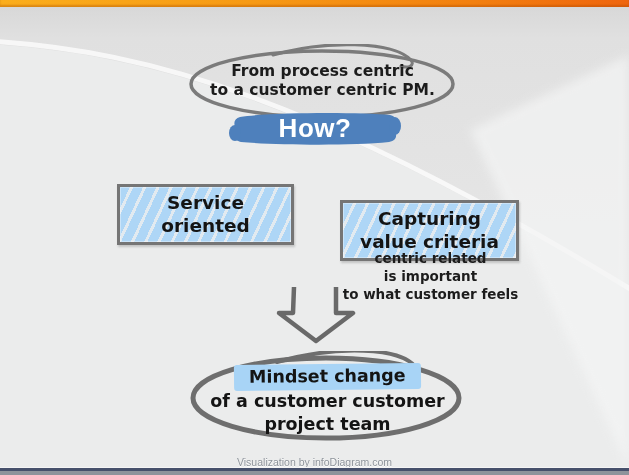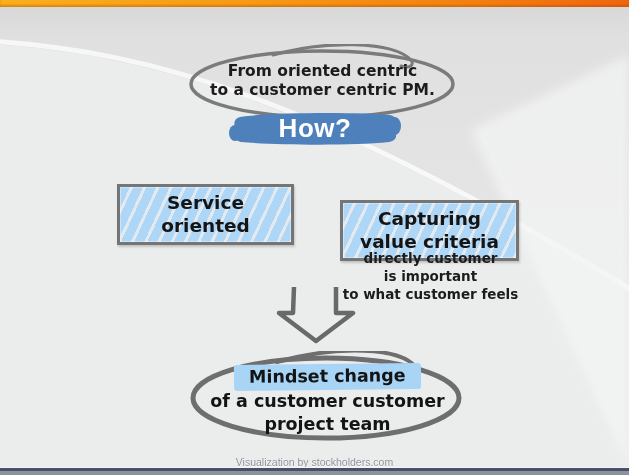--- a/index.html
+++ b/index.html
@@ -93,21 +93,21 @@
     <path d="M470,130 L629,55 L629,470 Z" fill="#f4f5f5" opacity="0.7" filter="url(#soft)"></path>
   </svg>
 
   <div class="accent-bar"></div>
 
   <svg class="abs bubble-top-svg" width="275" height="76" viewBox="0 0 275 76">
     <ellipse cx="137" cy="40" rx="131" ry="33" fill="none" stroke="#7b7b7b" stroke-width="3.5" stroke-linecap="round"></ellipse>
     <path d="M88,11 C140,-4 208,-3 226,16 C230,21 224,25 216,22" fill="none" stroke="#7b7b7b" stroke-width="3" stroke-linecap="round"></path>
   </svg>
   <div class="abs bubble-top-text sketch-text">
-    <div>From oriented centric</div>
+    <div>From process centric</div>
     <div>to a customer centric PM.</div>
   </div>
 
   <div class="abs banner">
     <svg width="172" height="36" viewBox="0 0 172 36">
       <path d="M11,6 C42,1 132,1 161,4 C169,6 168,12 165,17 C168,23 169,29 160,31
                C121,35 46,34 12,31 C3,29 5,23 7,18 C4,12 5,8 11,6 Z" fill="#4e80bc"></path>
       <ellipse cx="6" cy="22" rx="6" ry="8" fill="#4e80bc"></ellipse>
       <ellipse cx="166" cy="15" rx="6" ry="9" fill="#4e80bc"></ellipse>
     </svg>
@@ -121,37 +121,37 @@
     </div>
   </div>
   <div class="abs factor-box right">
     <div class="factor-title">
       <div>Capturing</div>
       <div>value criteria</div>
     </div>
   </div>
 
   <div class="abs factor-desc right">
-    <div>directly customer</div>
+    <div>centric related</div>
     <div>is important</div>
     <div>to what customer feels</div>
   </div>
 
   <svg class="abs arrow-svg" width="80" height="57" viewBox="0 0 80 57">
     <path d="M18,0 L17,26 L3,26 L40,54 L77,26 L60,26 L60,0" fill="none" stroke="#696969" stroke-width="4.5" stroke-linejoin="round" stroke-linecap="round"></path>
   </svg>
 
   <svg class="abs bubble-bottom-svg" width="278" height="92" viewBox="0 0 278 92">
     <ellipse cx="139" cy="47" rx="133" ry="40" fill="none" stroke="#6e6e6e" stroke-width="5" stroke-linecap="round"></ellipse>
     <path d="M90,11 C150,-6 215,-4 229,17 C233,23 226,27 217,23" fill="none" stroke="#6e6e6e" stroke-width="4" stroke-linecap="round"></path>
   </svg>
   <div class="abs bubble-bottom-text">
     <div>
       <span class="highlight-mark">Mindset change</span>
     </div>
     <div>of a customer customer</div>
     <div>project team</div>
   </div>
 
-  <div class="abs attribution">Visualization by stockholders.com</div>
+  <div class="abs attribution">Visualization by infoDiagram.com</div>
   <div class="footer-bar"></div>
 
 </div>
 
 </body></html>

